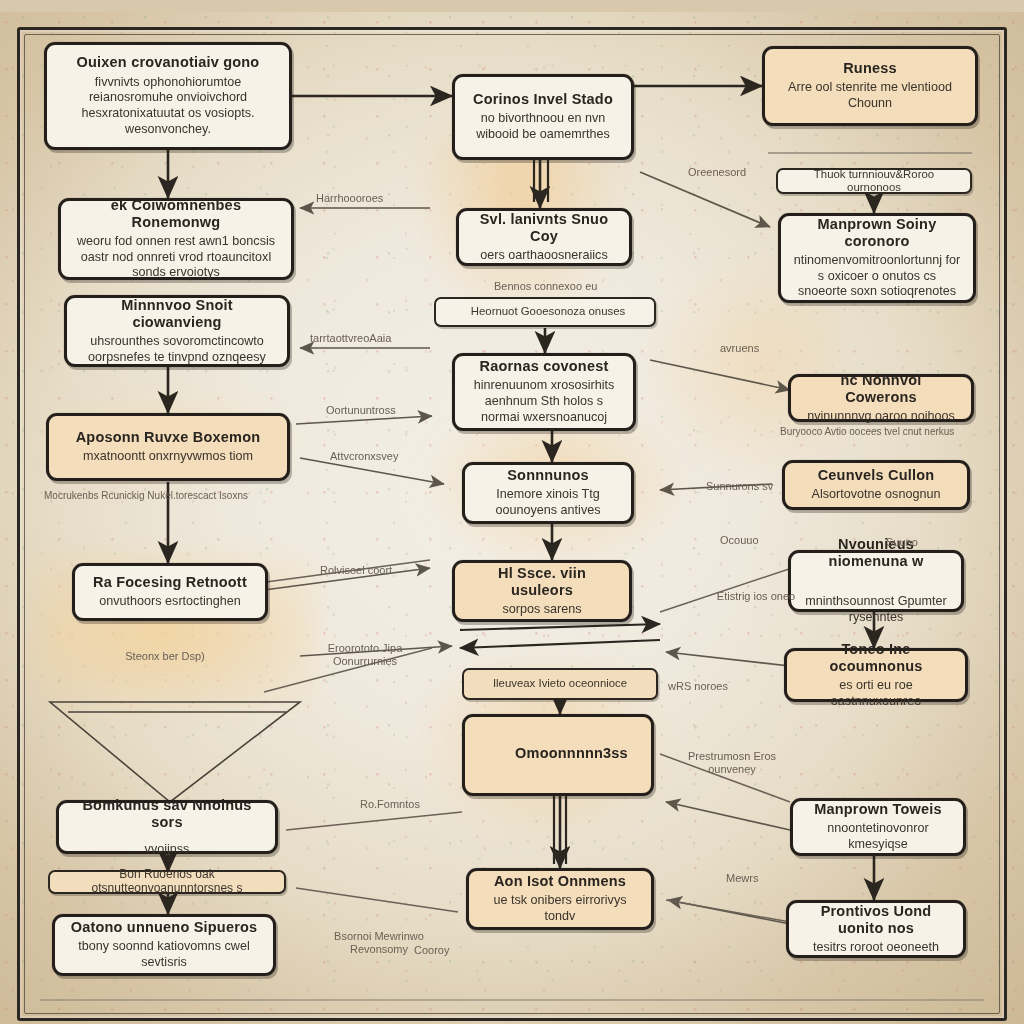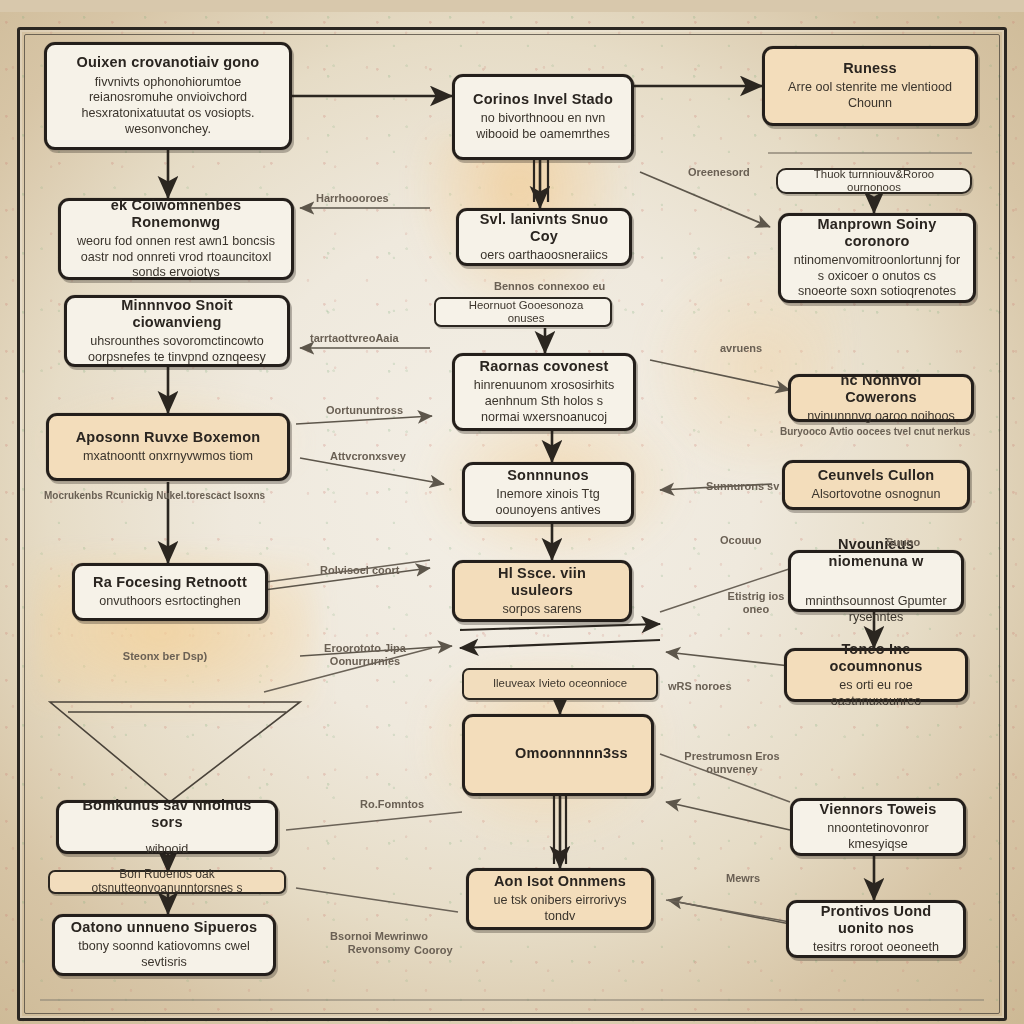--- a/index.html
+++ b/index.html
@@ -72,21 +72,21 @@
     background:#f6f2e8;
     box-shadow:1.5px 2px 0 rgba(40,34,28,.26);
     display:flex;align-items:center;justify-content:center;
     font-size:11.4px;color:#3d362d;text-align:center;padding:2px 8px;line-height:1.15;
   }
   .pill.tan{background:#f2ddbd;}
 
   
   .elabel{
     position:absolute;font-size:11px;color:#6a6054;white-space:nowrap;
-    text-align:center;line-height:1.2;font-weight:bold;
+    text-align:center;line-height:1.2;
   }
   .elabel.two{white-space:normal;width:120px;}
 
   .hr{position:absolute;height:2px;background:#8b8375;opacity:.7;}
 </style>
 </head>
 <body>
 
 <div id="canvas">
 
@@ -279,50 +279,50 @@
     <div class="s">mninthsounnost Gpumter rysenntes</div>
   </div>
 
   <div class="node tan" style="left:784px;top:636px;width:184px;height:54px;">
     <div class="t">Toneo Ine ocoumnonus</div>
     <div class="s">es orti eu roe oastnnuxounreo</div>
   </div>
 
   <div class="node cream" style="left:56px;top:788px;width:222px;height:54px;gap:8px;">
     <div class="t">Bomkunus sav Nnoinus sors</div>
-    <div class="s">wibooid</div>
+    <div class="s">vvoijnss</div>
   </div>
 
   <div class="node tan" style="left:462px;top:702px;width:192px;height:82px;padding-left:39px;">
     <div class="t">Omoonnnnn3ss</div>
   </div>
 
   <div class="node cream" style="left:790px;top:786px;width:176px;height:58px;">
-    <div class="t">Viennors Toweis</div>
+    <div class="t">Manprown Toweis</div>
     <div class="s">nnoontetinovonror kmesyiqse</div>
   </div>
 
   <div class="node cream" style="left:52px;top:902px;width:224px;height:62px;">
     <div class="t">Oatono unnueno Sipueros</div>
     <div class="s">tbony soonnd katiovomns cwel sevtisris</div>
   </div>
 
   <div class="node tan" style="left:466px;top:856px;width:188px;height:62px;">
     <div class="t">Aon Isot Onnmens</div>
     <div class="s">ue tsk onibers eirrorivys tondv</div>
   </div>
 
   <div class="node cream" style="left:786px;top:888px;width:180px;height:58px;">
     <div class="t">Prontivos Uond uonito nos</div>
     <div class="s">tesitrs roroot oeoneeth</div>
   </div>
 
-  <div class="pill" style="left:776px;top:156px;width:196px;height:26px;border-radius:10px;">Thuok turnniouv&amp;Roroo ournonoos</div>
-
-  <div class="pill" style="left:434px;top:285px;width:178px;height:30px;padding-left:14px;">Heornuot Gooesonoza onuses</div>
+  <div class="pill" style="left:776px;top:156px;width:196px;height:26px;">Thuok turnniouv&amp;Roroo ournonoos</div>
+
+  <div class="pill" style="left:434px;top:285px;width:222px;height:30px;padding-left:14px;">Heornuot Gooesonoza onuses</div>
 
   <div class="pill tan" style="left:462px;top:656px;width:196px;height:32px;">Ileuveax Ivieto oceonnioce</div>
 
   <div class="pill tan" style="left:48px;top:858px;width:238px;height:24px;font-size:12px;">Bon Ruoenos oak otsnutteonvoanunntorsnes s</div>
 
   <div class="elabel" style="left:316px;top:180px;">Harrhoooroes</div>
 
   <div class="elabel" style="left:688px;top:154px;">Oreenesord</div>
 
   <div class="elabel" style="left:494px;top:268px;">Bennos connexoo eu</div>

